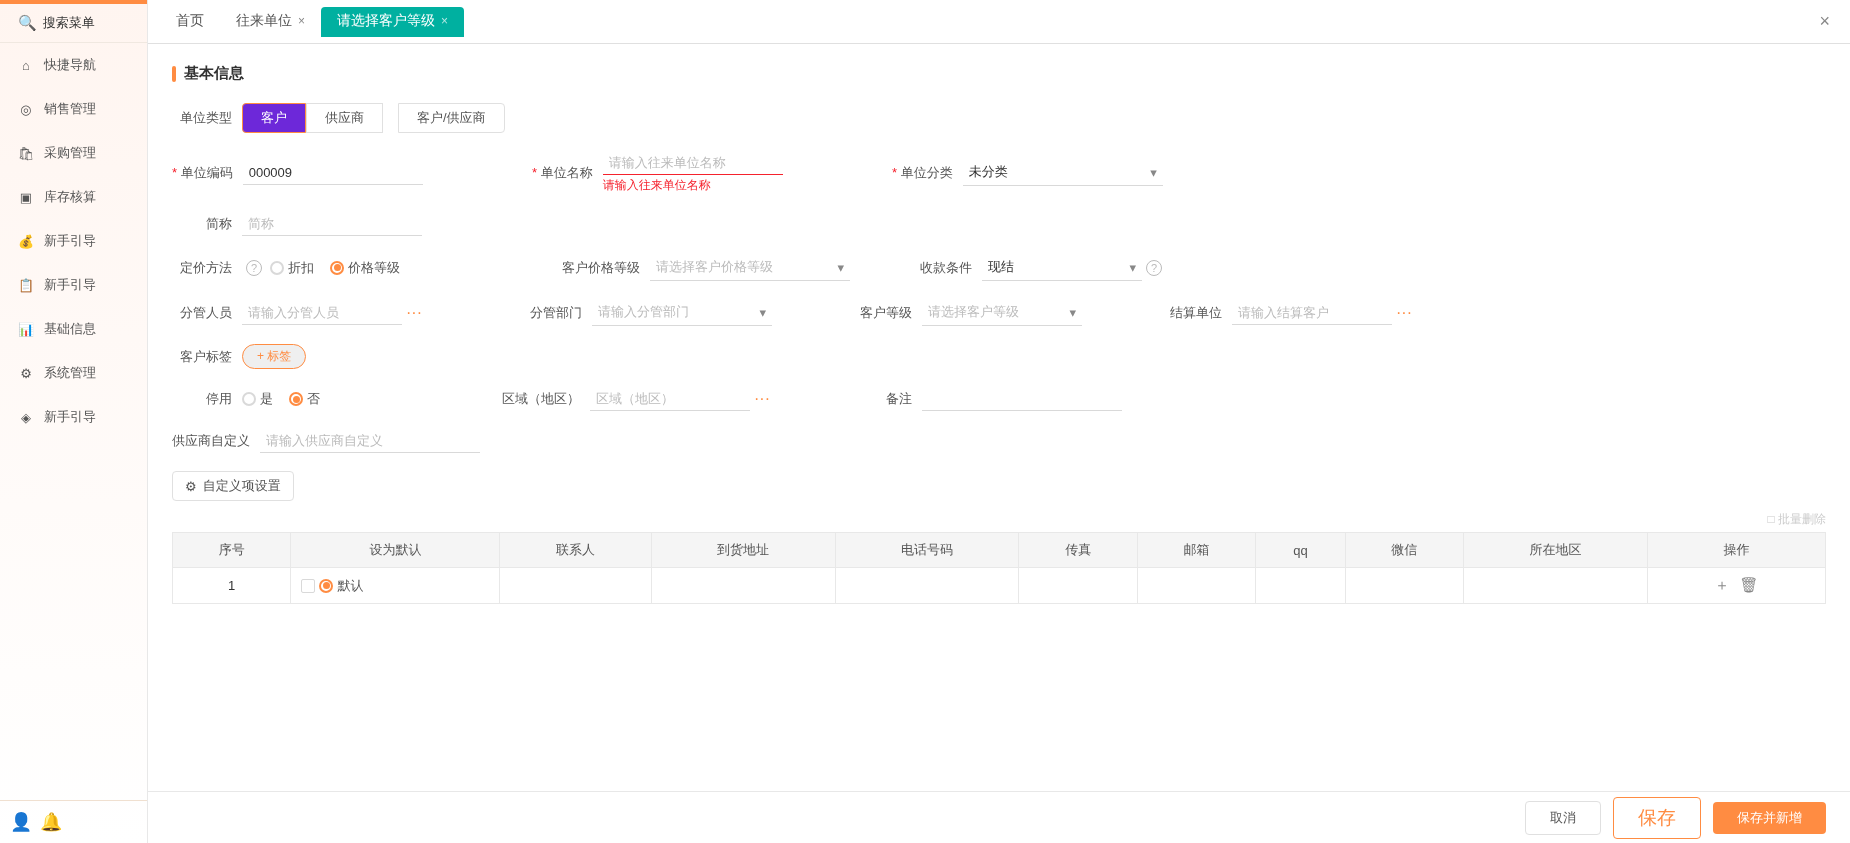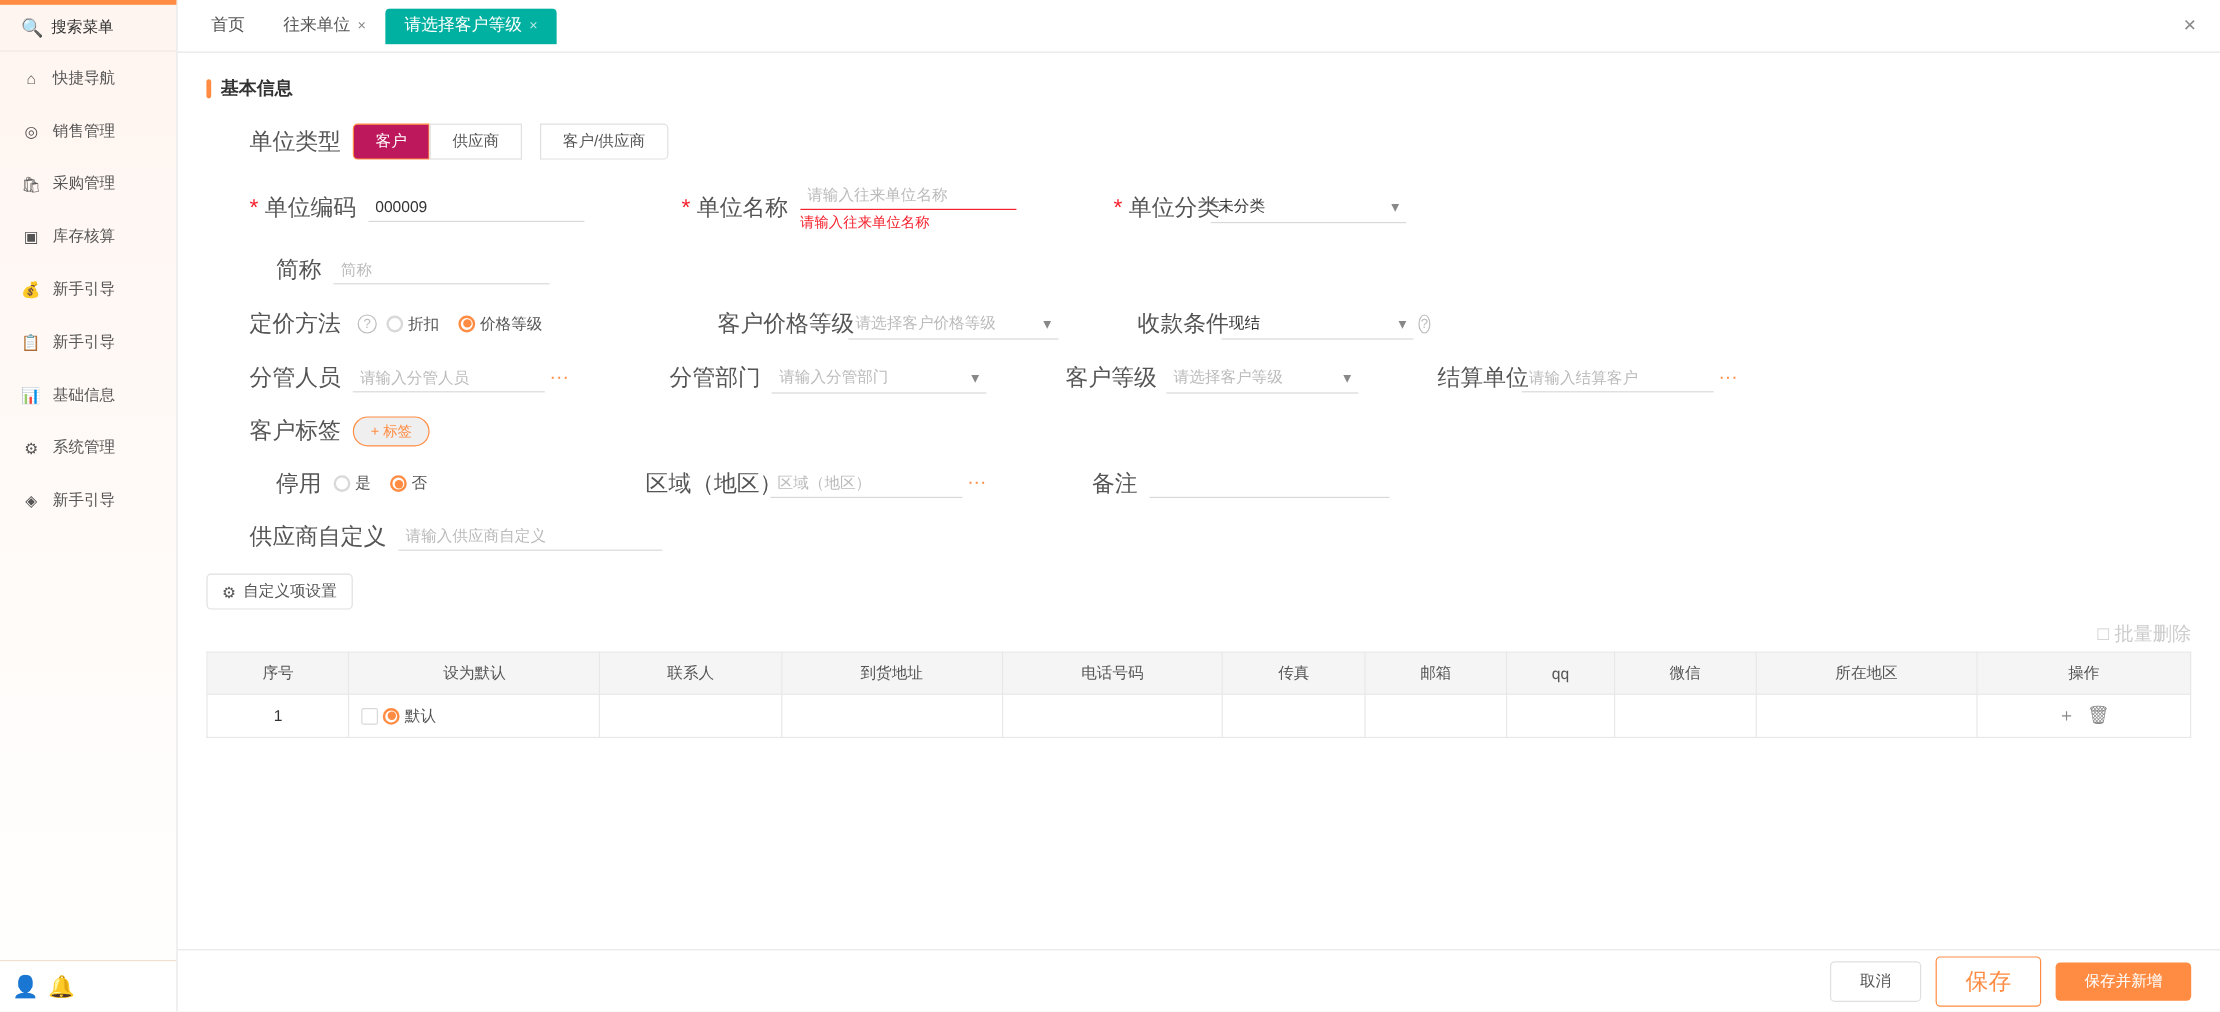--- a/index.html
+++ b/index.html
@@ -125,24 +125,23 @@
     .form-group {
       display: flex;
       align-items: center;
       flex: 1;
       min-width: 0;
     }
     .form-label {
       color: #555;
       white-space: nowrap;
       margin-right: 10px;
-      font-size: 19px;
+      font-size: 13px;
       min-width: 60px;
       text-align: right;
-      margin-left: 36px;
     }
     .form-label.required::before {
       content: '* ';
       color: #f5222d;
     }
     .form-input {
       border: none;
       border-bottom: 1px solid #d9d9d9;
       outline: none;
       padding: 4px 6px;
@@ -182,21 +181,21 @@
     }
     .unit-btn {
       padding: 5px 18px;
       border: 1px solid #e0e0e0;
       background: #fff;
       cursor: pointer;
       font-size: 13px;
       color: #555;
     }
     .unit-btn.active {
-      background: #be185d;
+      background: #6d28d9;
       color: #fff;
       border-color: #ff8c42;
     }
     .unit-btn:first-child { border-radius: 4px 0 0 4px; }
     .unit-btn:last-child { border-radius: 0 4px 4px 0; margin-left: 15px; }
 
     
     .radio-group {
       display: flex;
       align-items: center;
@@ -335,21 +334,21 @@
       background: #ff8c42;
       color: #fff;
       cursor: pointer;
       font-size: 13px;
       border: none;
     }
 
     .batch-delete {
       text-align: right;
       color: #ccc;
-      font-size: 16px;
+      font-size: 12px;
       margin-bottom: 4px;
     }
 
     .help-icon {
       width: 16px;
       height: 16px;
       border-radius: 50%;
       border: 1px solid #bbb;
       display: inline-flex;
       align-items: center;

